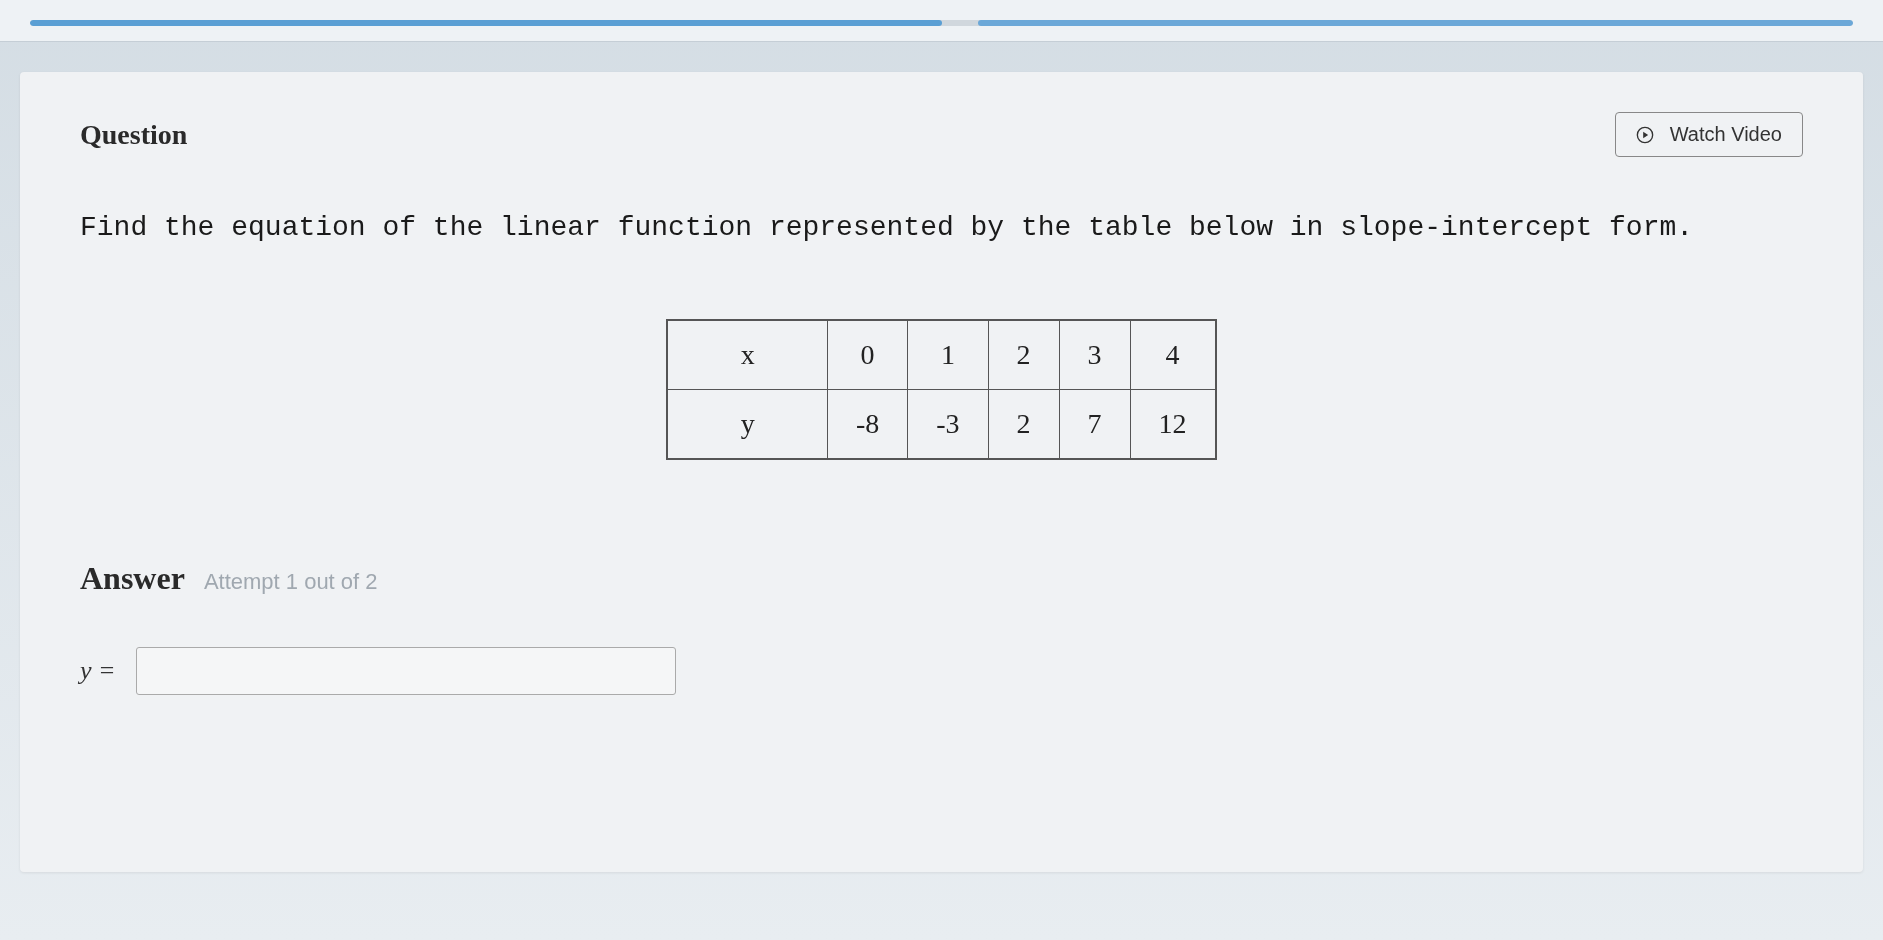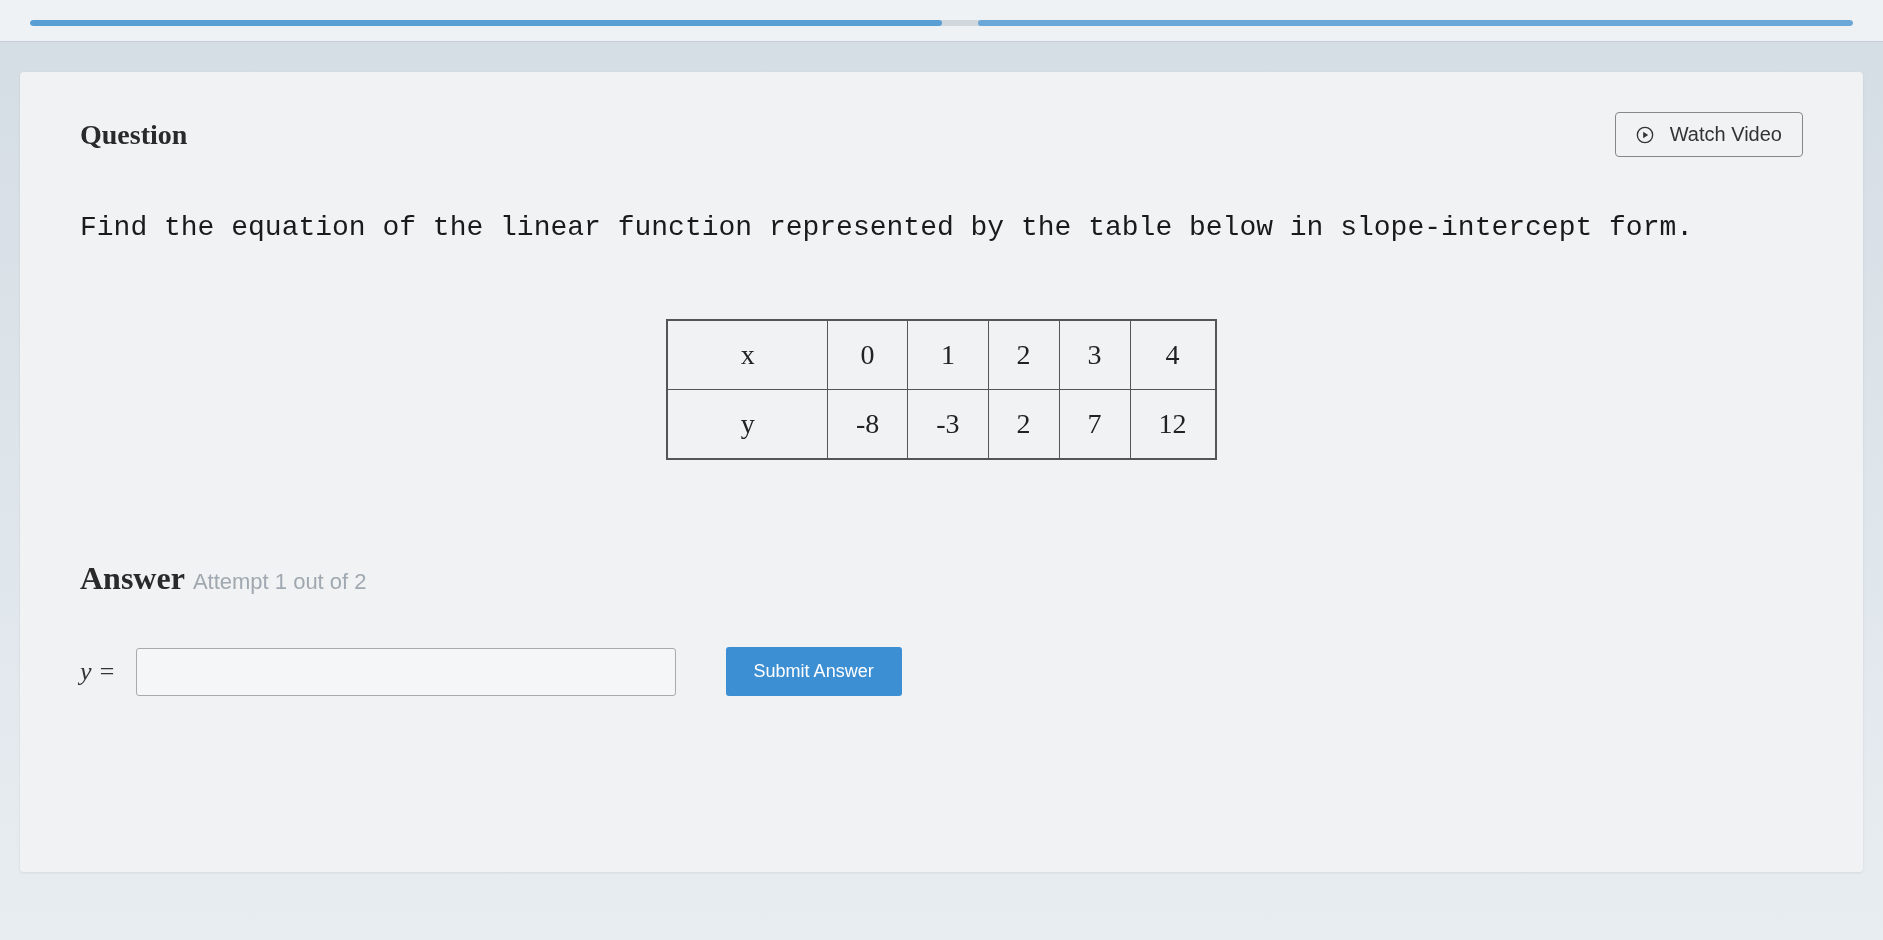--- a/index.html
+++ b/index.html
@@ -110,21 +110,21 @@
     }
     .answer-label {
       font-size: 32px;
       font-weight: bold;
       color: #2a2a2a;
       display: inline;
     }
     .attempt-text {
       font-size: 22px;
       color: #a0a8b0;
-      margin-left: 4px;
+      margin-left: 15px;
       font-family: Arial, sans-serif;
     }
     .answer-input-row {
       display: flex;
       align-items: center;
       gap: 20px;
       margin-top: 50px;
     }
     .equation-label {
       font-size: 26px;
@@ -202,17 +202,16 @@
   </tbody>
     </table>
 
   <div class="answer-section">
     <span class="answer-label">Answer</span>
     <span class="attempt-text">Attempt 1 out of 2</span>
 
     <div class="answer-input-row">
       <span class="equation-label">y =</span>
       <input type="text" class="answer-input" value="" style="">
-      <button class="submit-btn">Submit Answer</button>
     </div>
   </div>
 
 </div>
 
 </body></html>

